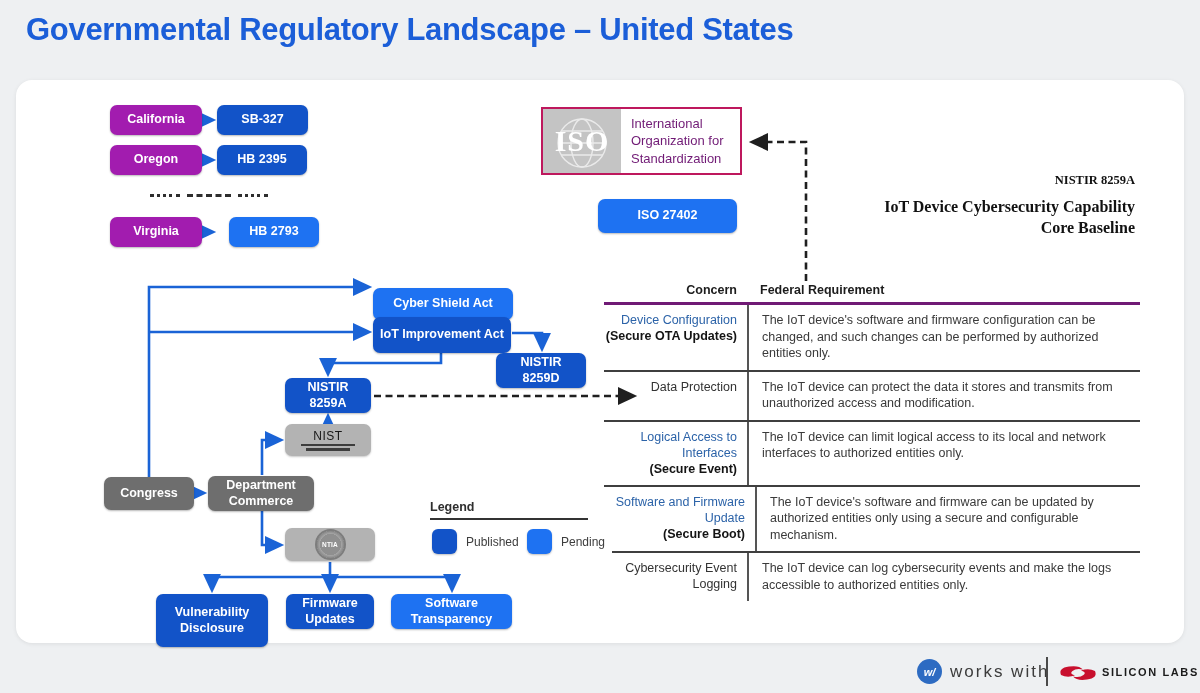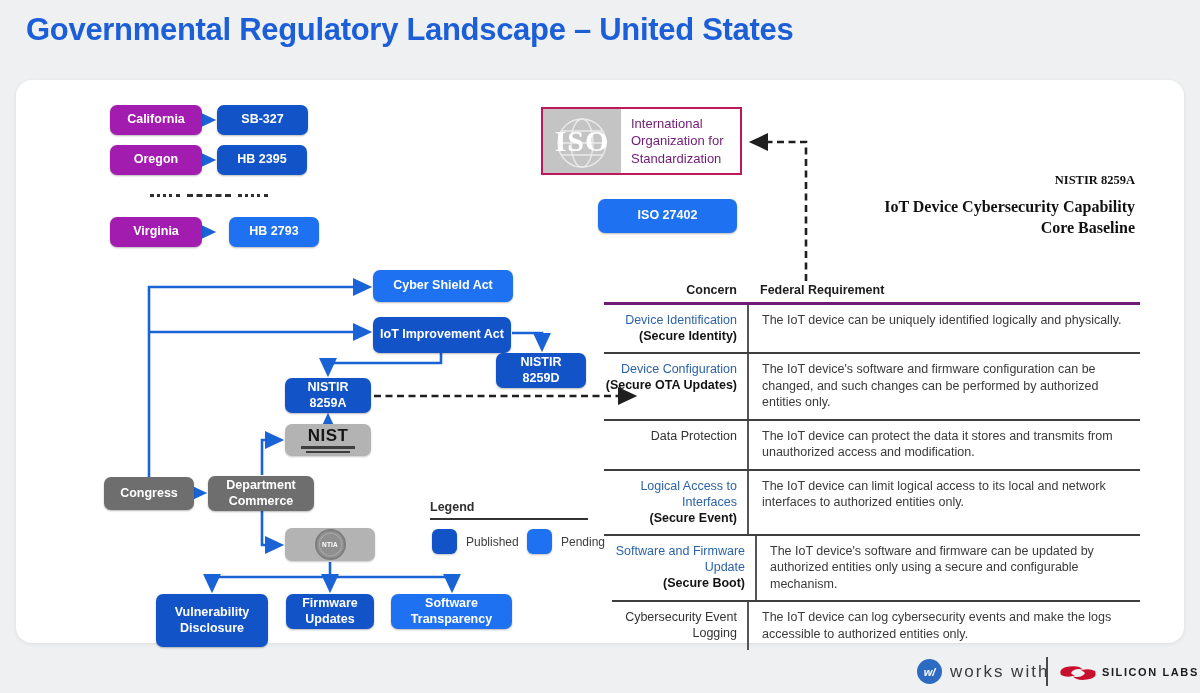--- a/index.html
+++ b/index.html
@@ -69,21 +69,21 @@
   .trow{display:flex;border-bottom:2px solid #3f3f3f;}
   .trow:last-child{border-bottom:none;}
   .trow .col-c{padding-top:7px;padding-bottom:8px;line-height:1.28;color:#333;}
   .trow .col-r{padding-top:7px;padding-bottom:8px;border-left:2px solid #555;
     color:#3a3a3a;line-height:1.32;padding-right:6px;}
   .c-main.blue{color:#2c63a8;}
   .c-sub{font-weight:700;color:#141414;}
   .r1{min-height:43px;} .r2{min-height:62px;} .r3{min-height:43px;}
   .r4{min-height:58px;} .r5{min-height:57px;margin-left:8px;} .r6{min-height:44px;}
   
-  .nist-word{font-weight:700;font-size:17px;letter-spacing:0.5px;color:#161616;line-height:1;}
+  .nist-word{font-weight:400;font-size:12px;letter-spacing:0.5px;color:#161616;line-height:1;}
   .nist-bar{height:2.5px;background:#3d3d3d;margin-top:2px;}
   .nist-bar.b1{width:54px;} .nist-bar.b2{width:44px;}
   
   .ntia-seal{
     width:27px;height:27px;border-radius:50%;
     background:radial-gradient(circle,#8f8f8f 55%,#a6a6a6 56%,#8a8a8a 70%,#b3b3b3 71%);
     border:2px solid #7d7d7d;display:flex;align-items:center;justify-content:center;
   }
   .ntia-word{font-size:6.5px;font-weight:700;color:#fff;letter-spacing:0.2px;}
   
@@ -195,27 +195,20 @@
     <span>IoT Device Cybersecurity Capability</span><br>
     <span>Core Baseline</span>
   </div>
 </div>
 
 <div class="abs req-table">
   <div class="thead">
     <div class="col-c">Concern</div>
     <div class="col-r" style="border-left:none;">Federal Requirement</div>
   </div>
-  <div class="trow r1">
-    <div class="col-c">
-        <div class="c-main blue">Device Identification</div>
-        <div class="c-sub">(Secure Identity)</div>
-      </div>
-    <div class="col-r">The IoT device can be uniquely identified logically and physically.</div>
-  </div>
   <div class="trow r2">
     <div class="col-c">
         <div class="c-main blue">Device Configuration</div>
         <div class="c-sub">(Secure OTA Updates)</div>
       </div>
     <div class="col-r">The IoT device's software and firmware configuration can be changed, and such changes can be performed by authorized entities only.</div>
   </div>
   <div class="trow r3">
     <div class="col-c">
         <div class="c-main">Data Protection</div>
@@ -239,21 +232,21 @@
   </div>
   <div class="trow r6">
     <div class="col-c">
         <div class="c-main">Cybersecurity Event Logging</div>
         <div class="c-sub"></div>
       </div>
     <div class="col-r">The IoT device can log cybersecurity events and make the logs accessible to authorized entities only.</div>
   </div>
 </div>
 
-<div class="abs box pending" style="left:373px;top:270px;width:140px;height:32px;">
+<div class="abs box pending" style="left:373px;top:288px;width:140px;height:32px;">
     <span>Cyber Shield Act</span>
   </div>
 <div class="abs box published" style="left:373px;top:317px;width:138px;height:36px;">
     <span>IoT Improvement Act</span>
   </div>
 <div class="abs box published" style="left:496px;top:353px;width:90px;height:35px;">
   <span>NISTIR</span>
   <span>8259D</span>
 </div>
 <div class="abs box published" style="left:285px;top:378px;width:86px;height:35px;">

